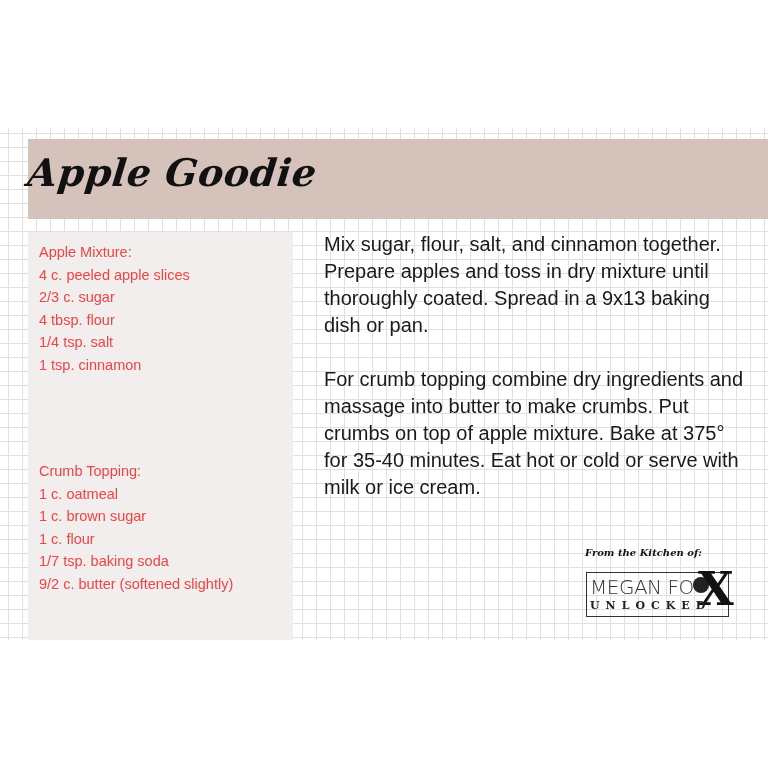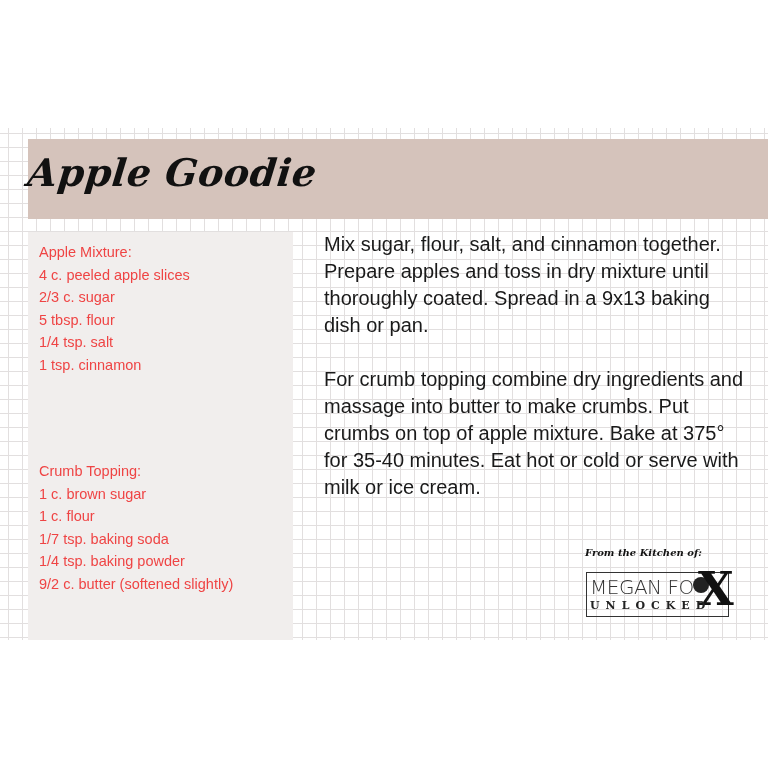--- a/index.html
+++ b/index.html
@@ -88,31 +88,31 @@
 
 <div class="banner"></div>
 <div class="title">Apple Goodie</div>
 
 <div class="panel"></div>
 
 <div class="ing ing1">
   <div>Apple Mixture:</div>
   <div>4 c. peeled apple slices</div>
   <div>2/3 c. sugar</div>
-  <div>5 tbsp. flour</div>
+  <div>4 tbsp. flour</div>
   <div>1/4 tsp. salt</div>
   <div>1 tsp. cinnamon</div>
 </div>
 
 <div class="ing ing2">
   <div>Crumb Topping:</div>
+  <div>1 c. oatmeal</div>
   <div>1 c. brown sugar</div>
   <div>1 c. flour</div>
   <div>1/7 tsp. baking soda</div>
-  <div>1/4 tsp. baking powder</div>
   <div>9/2 c. butter (softened slightly)</div>
 </div>
 
 <div class="steps steps1">Mix sugar, flour, salt, and cinnamon together. Prepare apples and toss in dry mixture until thoroughly coated. Spread in a 9x13 baking dish or pan.</div>
 <div class="steps steps2">For crumb topping combine dry ingredients and massage into butter to make crumbs. Put crumbs on top of apple mixture. Bake at 375° for 35-40 minutes. Eat hot or cold or serve with milk or ice cream.</div>
 
 <div class="credit">From the Kitchen of:</div>
 
 <div class="logo">
   <div class="logo-box"></div>

